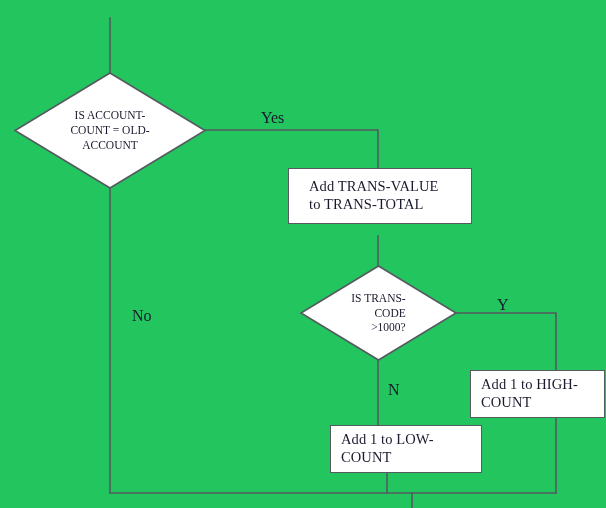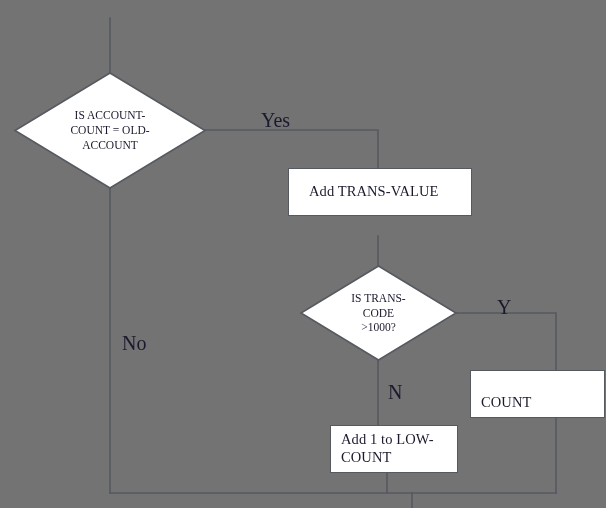--- a/index.html
+++ b/index.html
@@ -9,21 +9,21 @@
     background: #ffffff;
   }
   body {
     font-family: "Liberation Serif", "DejaVu Serif", serif;
     color: #1a1a2e;
   }
   #canvas {
     position: relative;
     width: 606px;
     height: 508px;
-    background: #737373;
+    background: #22c55e;
     overflow: hidden;
   }
   #wires {
     position: absolute;
     left: 0;
     top: 0;
     width: 606px;
     height: 508px;
   }
   .node {
@@ -67,28 +67,28 @@
     justify-content: center;
     font-size: 11.5px;
     line-height: 1.3;
     pointer-events: none;
   }
   .decision .dlabel .inner {
     display: block;
   }
   .edge-label {
     position: absolute;
-    font-size: 20px;
+    font-size: 16px;
     line-height: 1;
     white-space: nowrap;
     z-index: 4;
     background: transparent;
   }
   .d1-text { text-align: center; }
-  .d2-text { text-align: center; }
+  .d2-text { text-align: right; }
 </style>
 </head>
 <body>
 
 <div id="canvas">
 
   <svg id="wires" viewBox="0 0 606 508" width="606" height="508" xmlns="http://www.w3.org/2000/svg">
     <g stroke="#555a60" stroke-width="1.6" fill="none" stroke-linecap="square">
 
       <path d="M110,18 L110,73"></path>
@@ -119,25 +119,26 @@
       <span class="inner d1-text">
         <span>IS ACCOUNT-</span><br>
         <span>COUNT = OLD-</span><br>
         <span>ACCOUNT</span>
       </span>
     </div>
   </div>
 
   <div class="edge-label" style="left:261px; top:110px;">Yes</div>
 
-  <div class="edge-label" style="left:122px; top:308px;margin-top:25px;">No</div>
+  <div class="edge-label" style="left:132px; top:308px;">No</div>
 
-  <div class="node process" style="left:288px; top:168px; width:184px; height:48px;padding-left:20px;">
+  <div class="node process" style="left:288px; top:168px; width:184px; height:56px;padding-left:20px;">
     <span class="txt">
       <span>Add TRANS-VALUE</span><br>
+      <span>to TRANS-TOTAL</span>
     </span>
   </div>
 
   <div class="node decision" style="left:301px; top:266px; width:155px; height:94px;">
     <svg width="155" height="94" viewBox="0 0 155 94" xmlns="http://www.w3.org/2000/svg">
       <polygon points="77.5,0 155,47 77.5,94 0,47" fill="#ffffff" stroke="#555a60" stroke-width="1.6"></polygon>
     </svg>
     <div class="dlabel">
       <span class="inner d2-text">
         <span>IS TRANS-</span><br>
@@ -146,25 +147,25 @@
       </span>
     </div>
   </div>
 
   <div class="edge-label" style="left:497px; top:297px;">Y</div>
 
   <div class="edge-label" style="left:388px; top:382px;">N</div>
 
   <div class="node process" style="left:470px; top:370px; width:135px; height:48px;">
     <span class="txt">
-      <br>
+      <span>Add 1 to HIGH-</span><br>
       <span>COUNT</span>
     </span>
   </div>
 
-  <div class="node process" style="left:330px; top:425px; width:128px; height:48px;">
+  <div class="node process" style="left:330px; top:425px; width:152px; height:48px;">
     <span class="txt">
       <span>Add 1 to LOW-</span><br>
       <span>COUNT</span>
     </span>
   </div>
 
 </div>
 
 </body></html>

